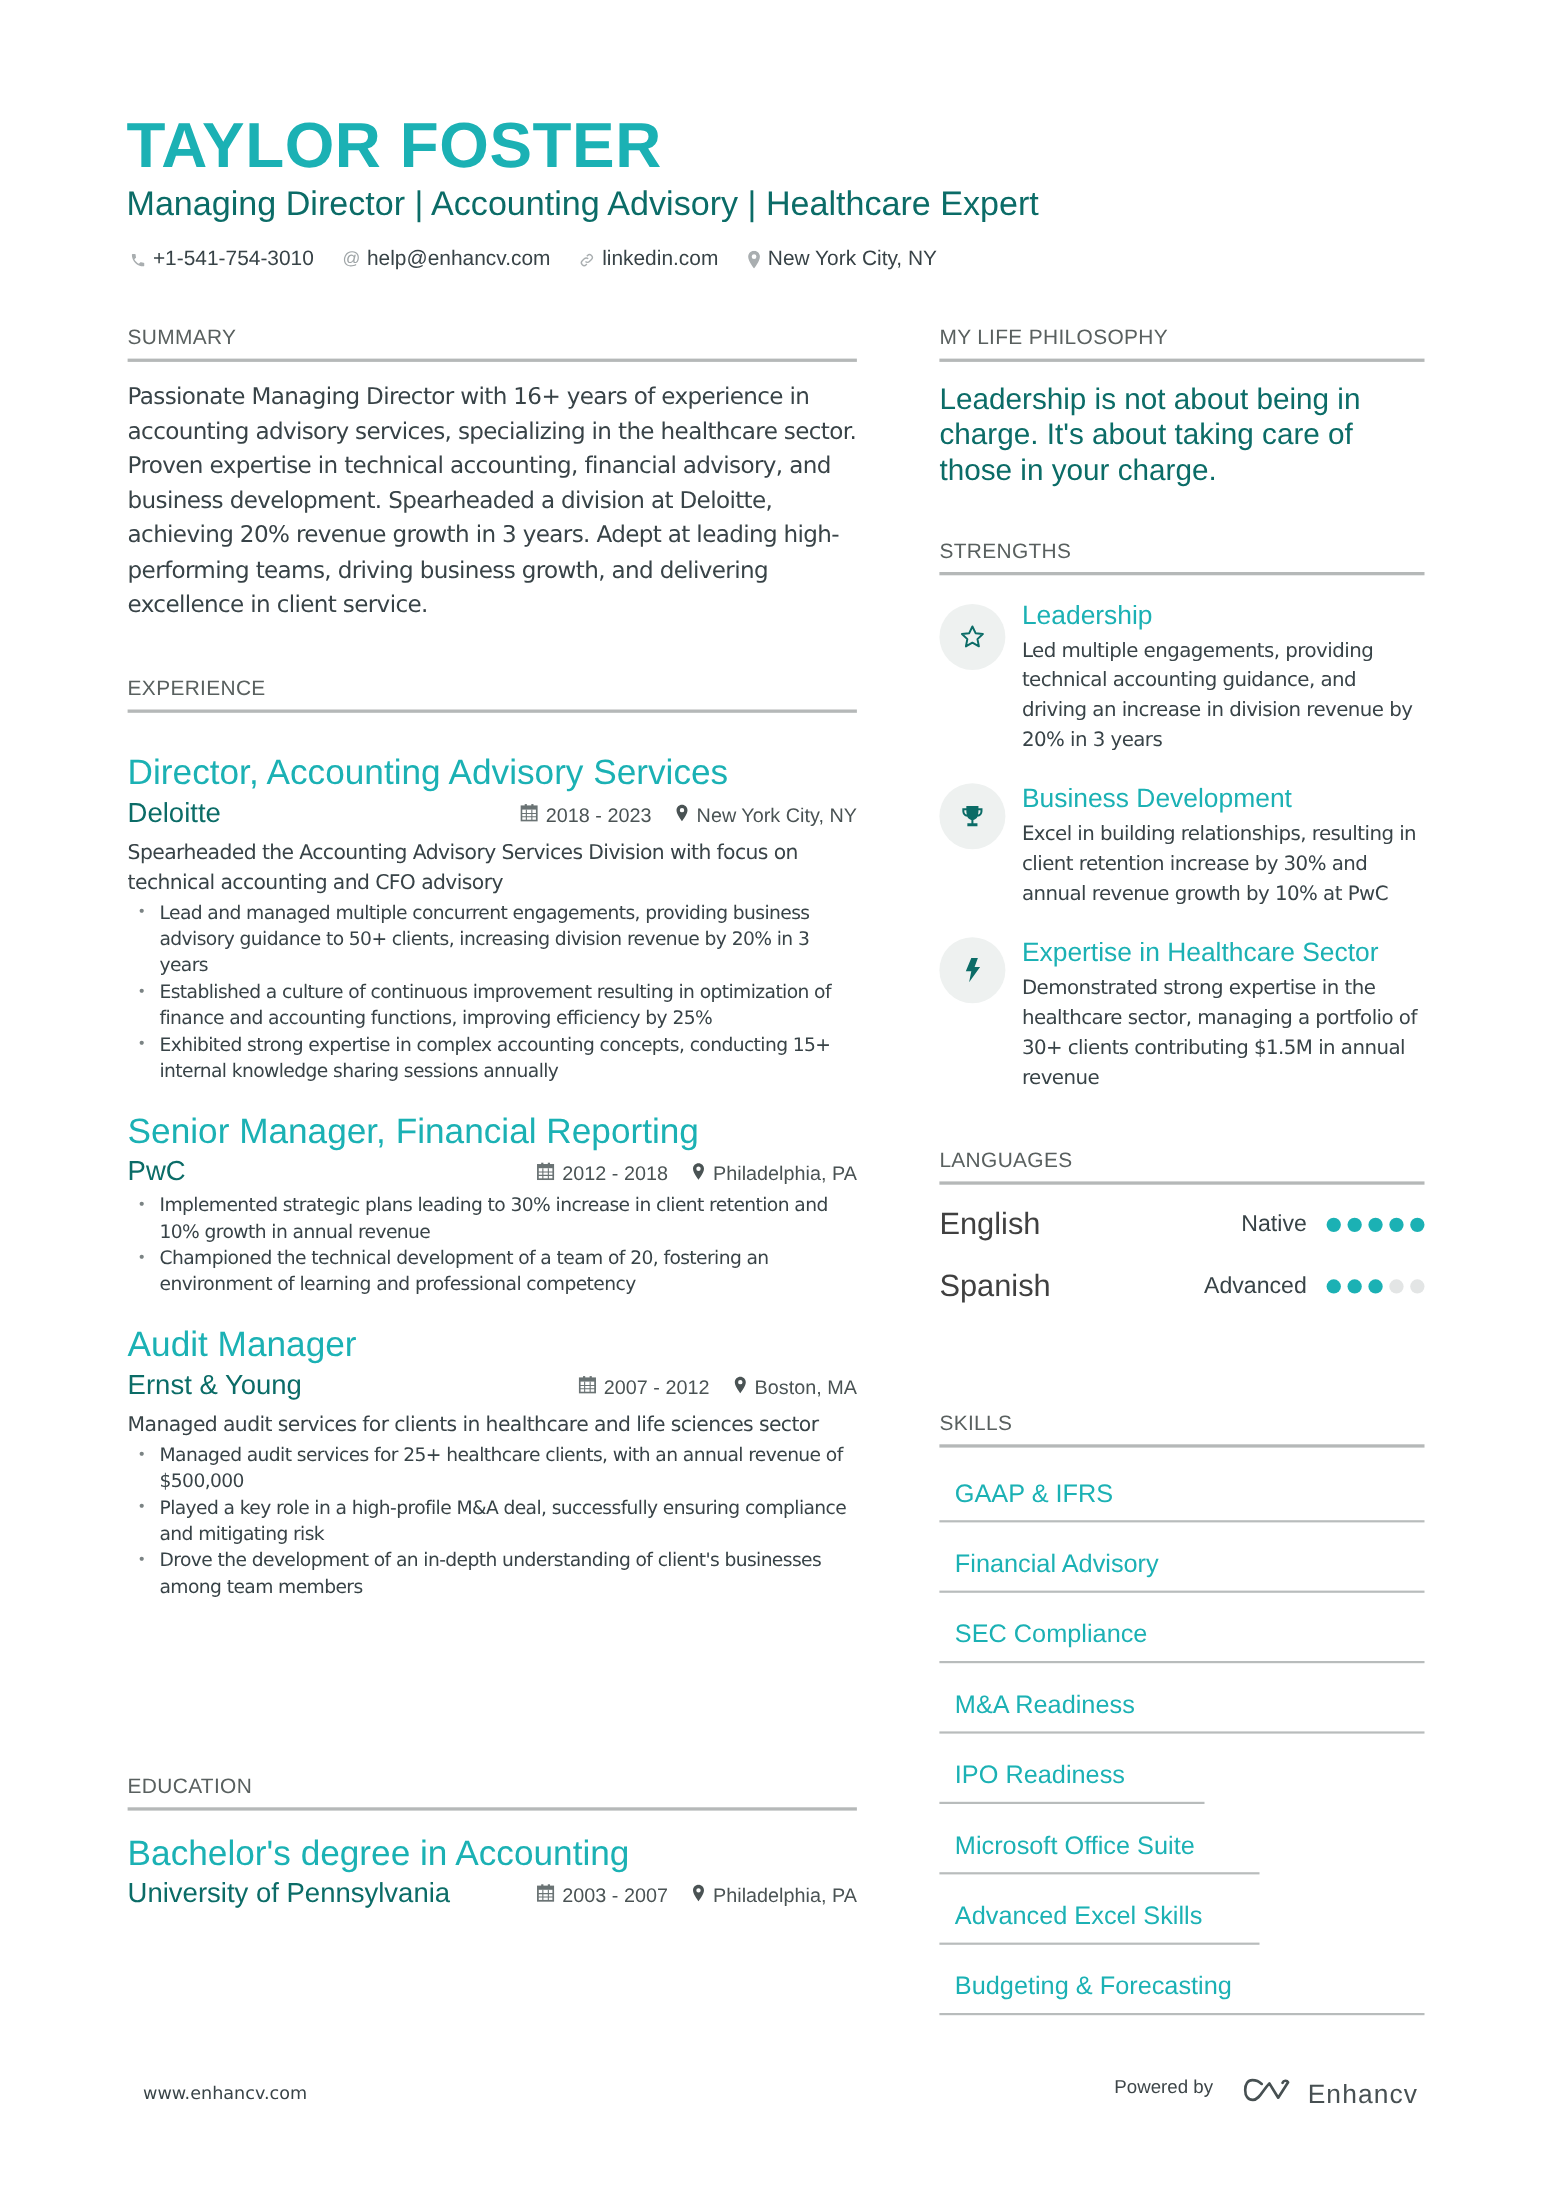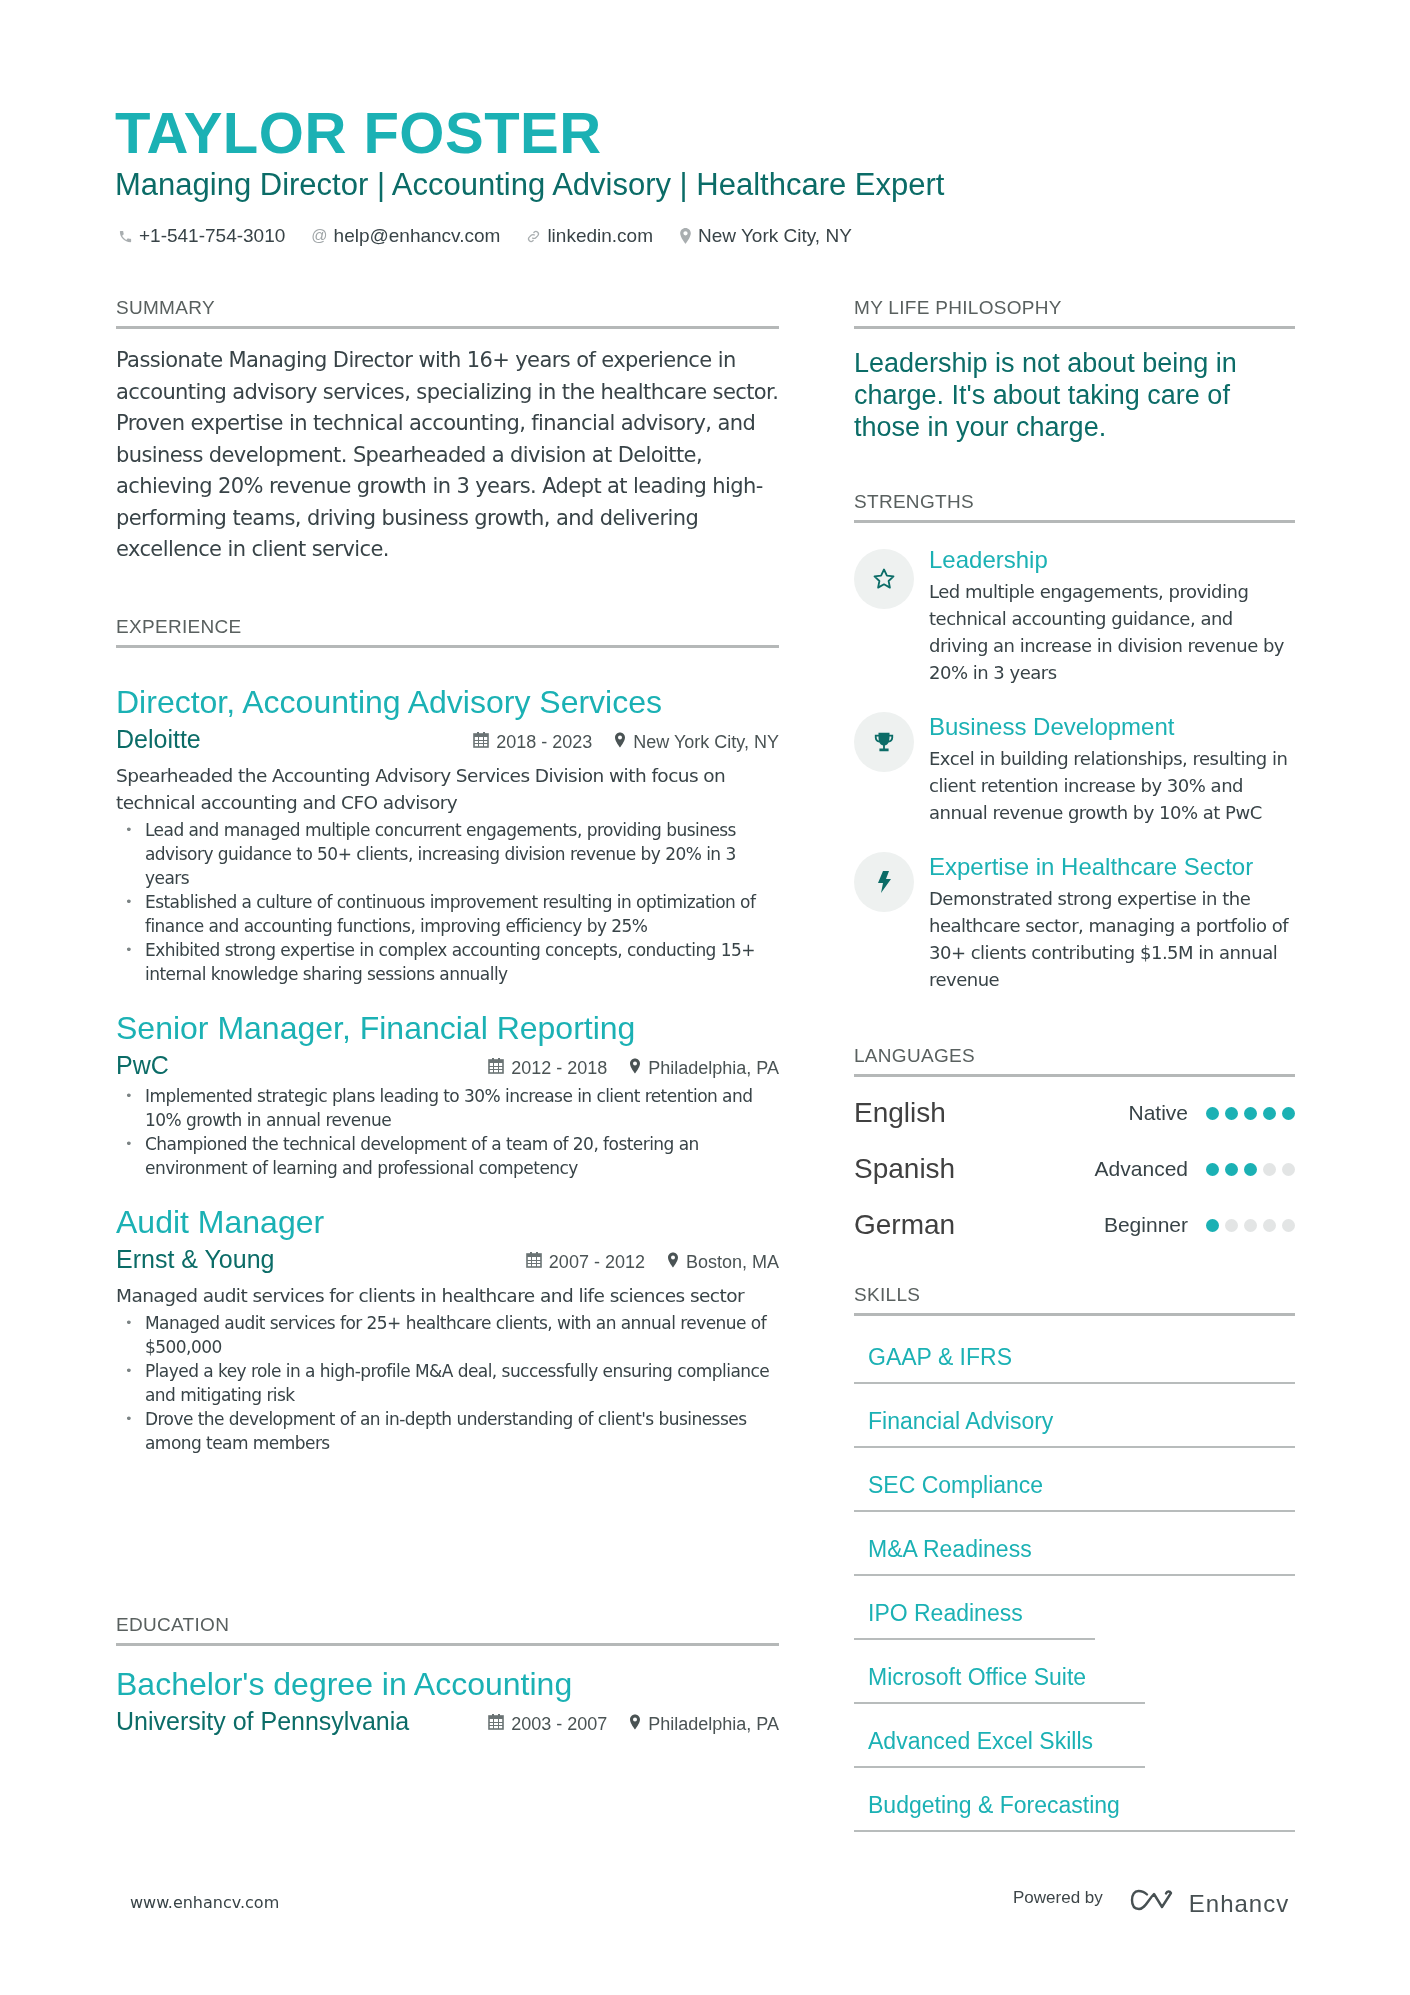--- a/index.html
+++ b/index.html
@@ -281,33 +281,20 @@
       </span>
     </div>
     <div class="lang-row">
       <span class="lang-name">Spanish</span>
       <span class="lang-right">
         <span class="lang-level">Advanced</span>
         <span class="dots">
           <span class="dot on"></span>
             <span class="dot on"></span>
             <span class="dot on"></span>
-            <span class="dot"></span>
-            <span class="dot"></span>
-        </span>
-      </span>
-    </div>
-    <div class="lang-row">
-      <span class="lang-name">German</span>
-      <span class="lang-right">
-        <span class="lang-level">Beginner</span>
-        <span class="dots">
-          <span class="dot on"></span>
-            <span class="dot"></span>
-            <span class="dot"></span>
             <span class="dot"></span>
             <span class="dot"></span>
         </span>
       </span>
     </div>
   </div>
 </div>
 
 <div class="abs right" style="top:1283px;">
   <div class="sec-title">SKILLS</div>

